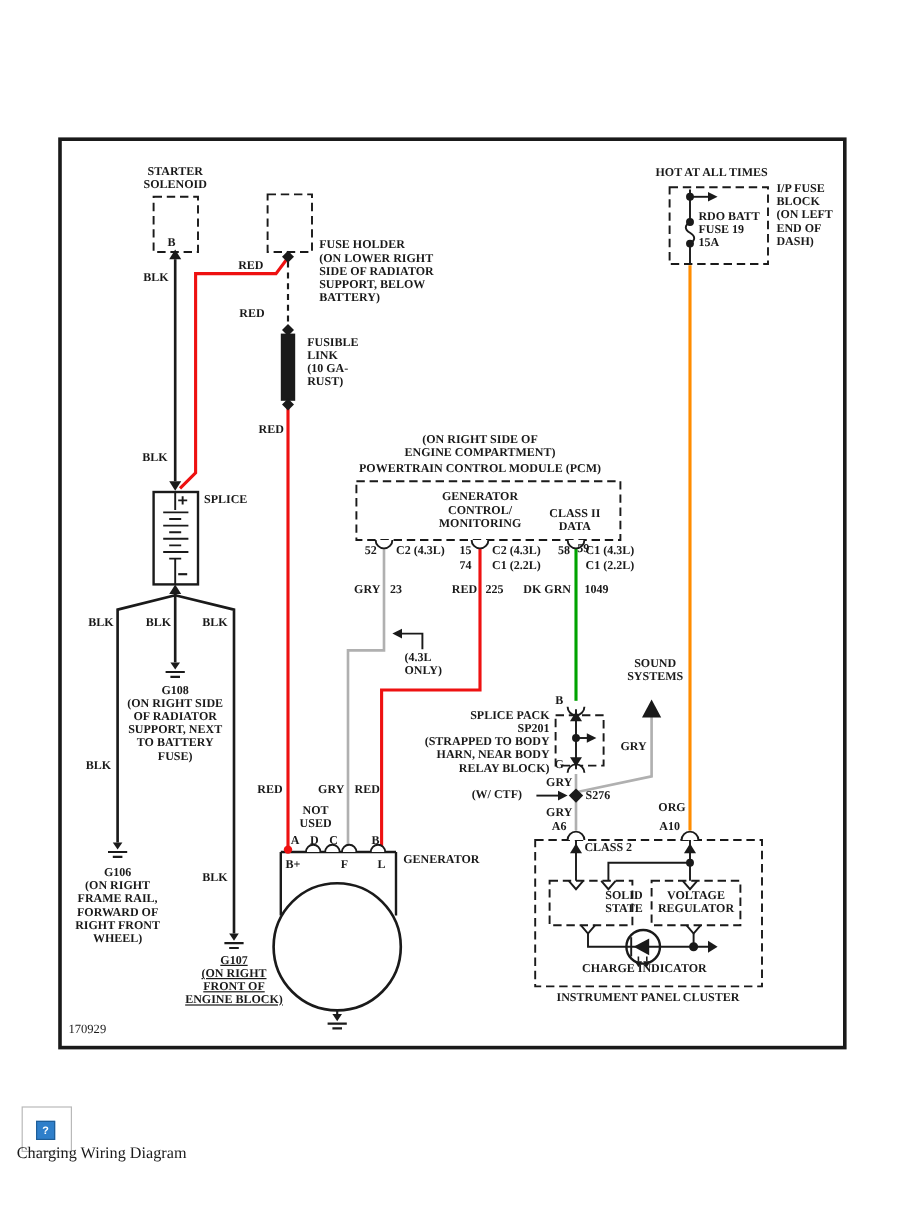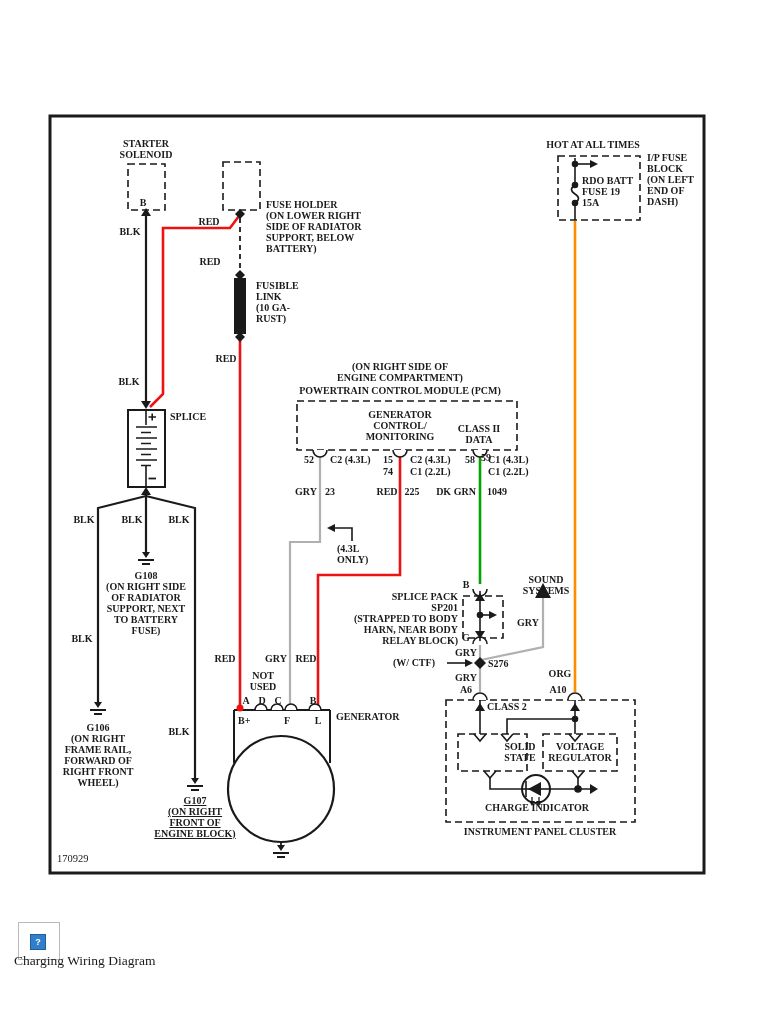--- a/index.html
+++ b/index.html
@@ -226,21 +226,21 @@
 
   <div class="lbl ctr" style="left:306px;top:486px;">GRY</div>
   <div class="lbl ctr" style="left:330px;top:486px;">23</div>
   <div class="lbl ctr" style="left:387px;top:486px;">RED</div>
   <div class="lbl ctr" style="left:412px;top:486px;">225</div>
   <div class="lbl ctr" style="left:456px;top:486px;">DK GRN</div>
   <div class="lbl ctr" style="left:497px;top:486px;">1049</div>
 
   <div class="lbl" style="left:337px;top:543px;">(4.3L
 ONLY)</div>
-  <div class="lbl ctr" style="left:546px;top:574px;">SOUND
+  <div class="lbl ctr" style="left:546px;top:548px;">SOUND
 SYSTEMS</div>
   <div class="lbl rt" style="right:310px;top:591px;">SPLICE PACK
 SP201
 (STRAPPED TO BODY
 HARN, NEAR BODY
 RELAY BLOCK)</div>
   <div class="lbl ctr" style="left:466px;top:579px;">B</div>
   <div class="lbl ctr" style="left:528px;top:617px;">GRY</div>
   <div class="lbl ctr" style="left:466px;top:632px;">G</div>
   <div class="lbl ctr" style="left:466px;top:647px;">GRY</div>

